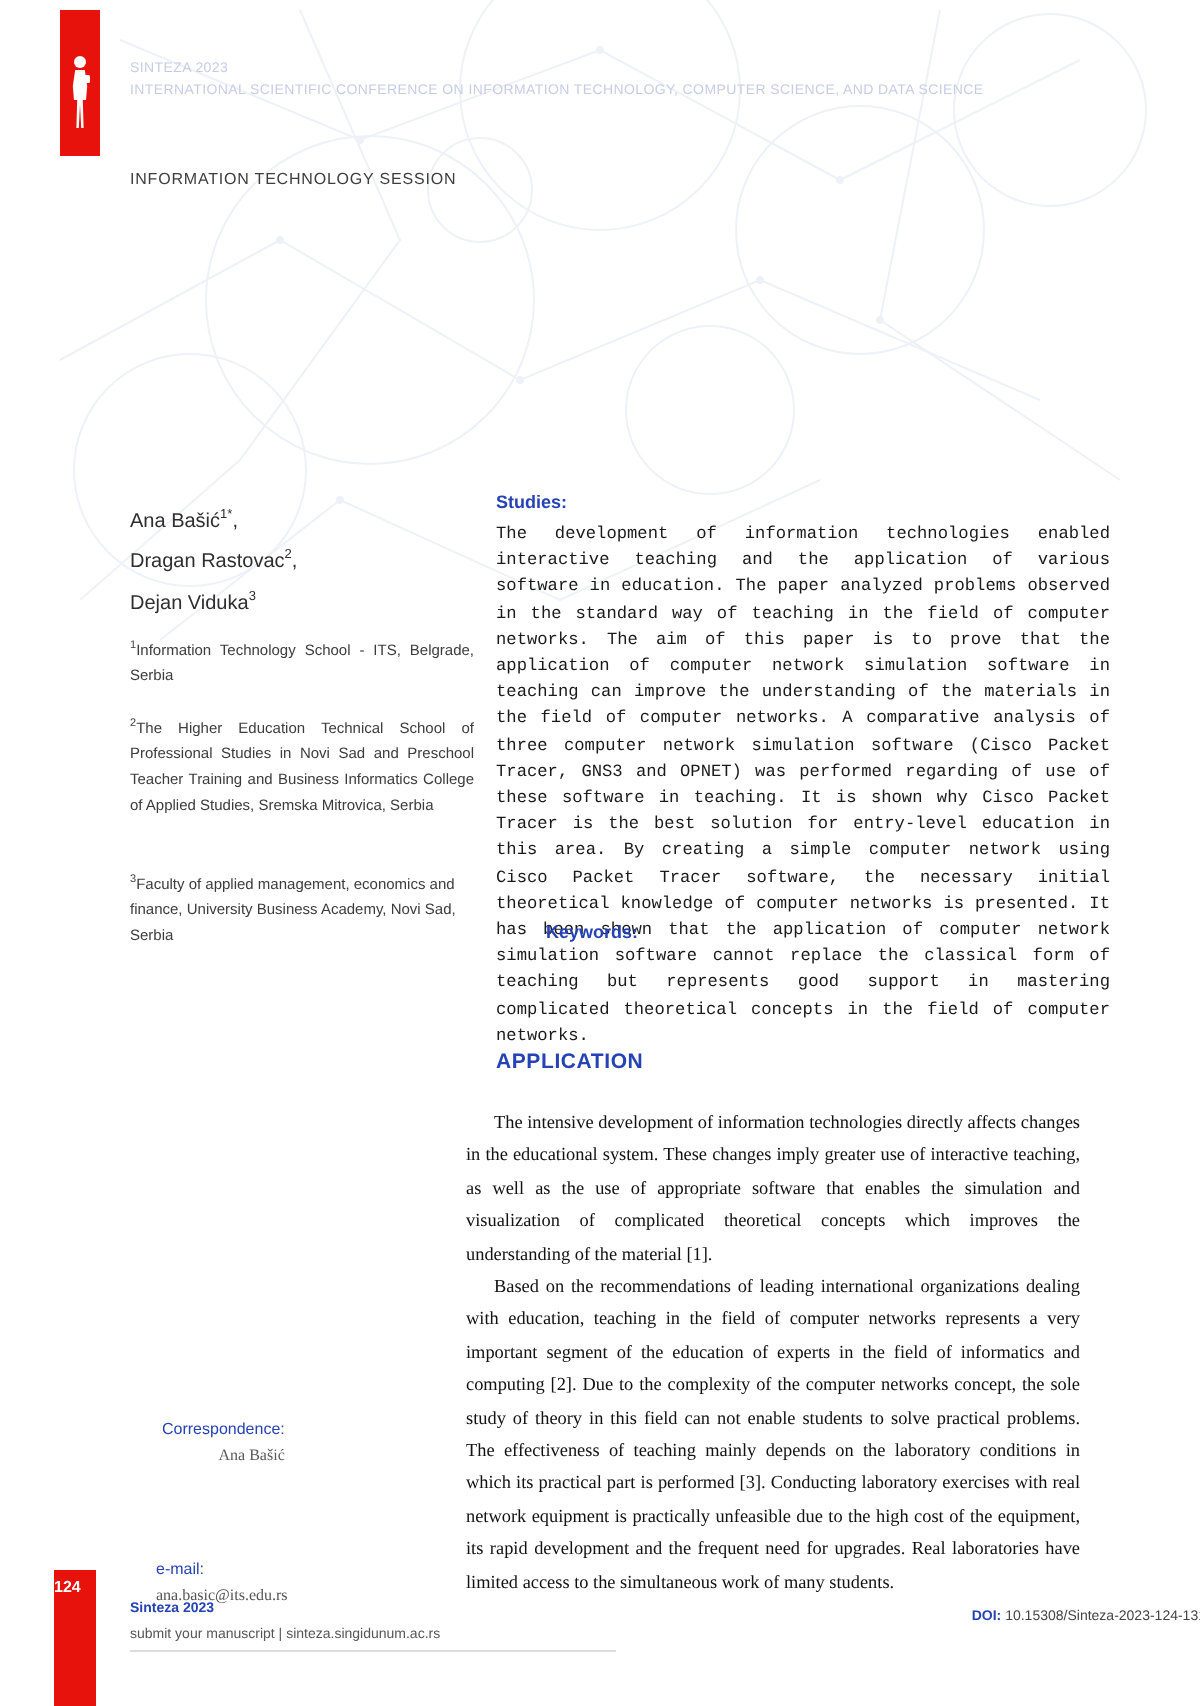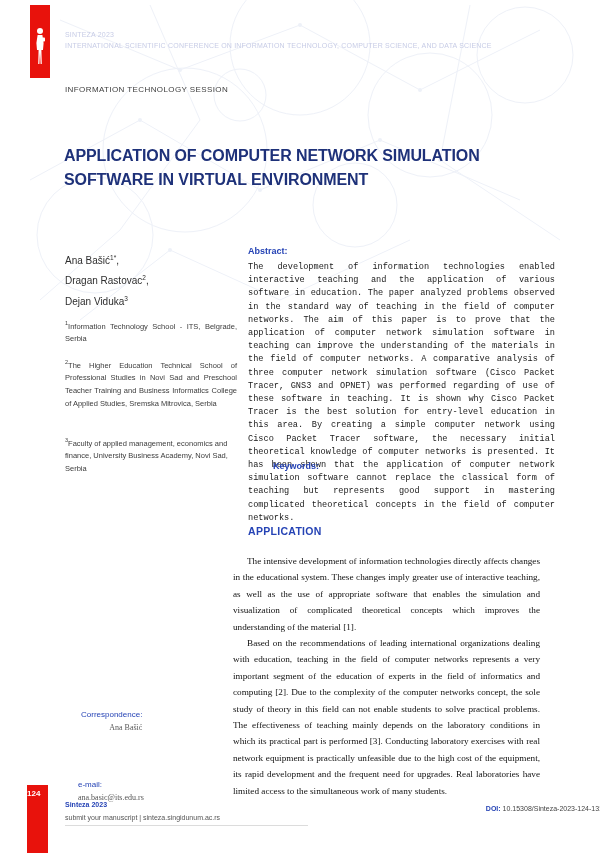--- a/index.html
+++ b/index.html
@@ -89,21 +89,20 @@
       </g>
     </svg>
   </div>
 
   <div class="conf-head">
     <div class="l1">SINTEZA 2023</div>
     <div class="l2">INTERNATIONAL SCIENTIFIC CONFERENCE ON INFORMATION TECHNOLOGY, COMPUTER SCIENCE, AND DATA SCIENCE</div>
   </div>
   <div class="session">INFORMATION TECHNOLOGY SESSION</div>
 
-  <h1 class="title" style="margin:0;">APPLICATION OF COMPUTER NETWORK SIMULATION SOFTWARE IN VIRTUAL ENVIRONMENT</h1>
 
   <div class="authors">
     <div><span>Ana Bašić</span><sup>1*</sup><span>,</span></div>
     <div><span>Dragan Rastovac</span><sup>2</sup><span>,</span></div>
     <div><span>Dejan Viduka</span><sup>3</sup><span></span></div>
   </div>
 
   <p class="affil affil-1"><sup>1</sup><span>Information Technology School - ITS, Belgrade, Serbia</span></p>
   <p class="affil affil-2"><sup>2</sup><span>The Higher Education Technical School of Professional Studies in Novi Sad and Preschool Teacher Training and Business Informatics College of Applied Studies, Sremska Mitrovica, Serbia</span></p>
   <p class="affil affil-3"><sup>3</sup><span>Faculty of applied management, economics and finance, University Business Academy, Novi Sad, Serbia</span></p>
@@ -111,21 +110,21 @@
   <div class="corr">
     <div class="blue-label">Correspondence:</div>
     <div class="name">Ana Bašić</div>
   </div>
 
   <div class="email">
     <div class="blue-label">e-mail:</div>
     <div class="addr">ana.basic@its.edu.rs</div>
   </div>
 
-  <div class="abs-label">Abstract:</div>
+  <div class="abs-label">Studies:</div>
   <div class="abs-text">The development of information technologies enabled interactive teaching and the application of various software in education. The paper analyzed problems observed in the standard way of teaching in the field of computer networks. The aim of this paper is to prove that the application of computer network simulation software in teaching can improve the understanding of the materials in the field of computer networks. A comparative analysis of three computer network simulation software (Cisco Packet Tracer, GNS3 and OPNET) was performed regarding of use of these software in teaching. It is shown why Cisco Packet Tracer is the best solution for entry-level education in this area. By creating a simple computer network using Cisco Packet Tracer software, the necessary initial theoretical knowledge of computer networks is presented. It has been shown that the application of computer network simulation software cannot replace the classical form of teaching but represents good support in mastering complicated theoretical concepts in the field of computer networks.</div>
 
   <div class="kw-label">Keywords:</div>
 
   <div class="intro-head">APPLICATION</div>
   <div class="body-text">
     <p>The intensive development of information technologies directly affects changes in the educational system. These changes imply greater use of interactive teaching, as well as the use of appropriate software that enables the simulation and visualization of complicated theoretical concepts which improves the understanding of the material [1].</p>
     <p>Based on the recommendations of leading international organizations dealing with education, teaching in the field of computer networks represents a very important segment of the education of experts in the field of informatics and computing [2]. Due to the complexity of the computer networks concept, the sole study of theory in this field can not enable students to solve practical problems. The effectiveness of teaching mainly depends on the laboratory conditions in which its practical part is performed [3]. Conducting laboratory exercises with real network equipment is practically unfeasible due to the high cost of the equipment, its rapid development and the frequent need for upgrades. Real laboratories have limited access to the simultaneous work of many students.</p>
   </div>
 

